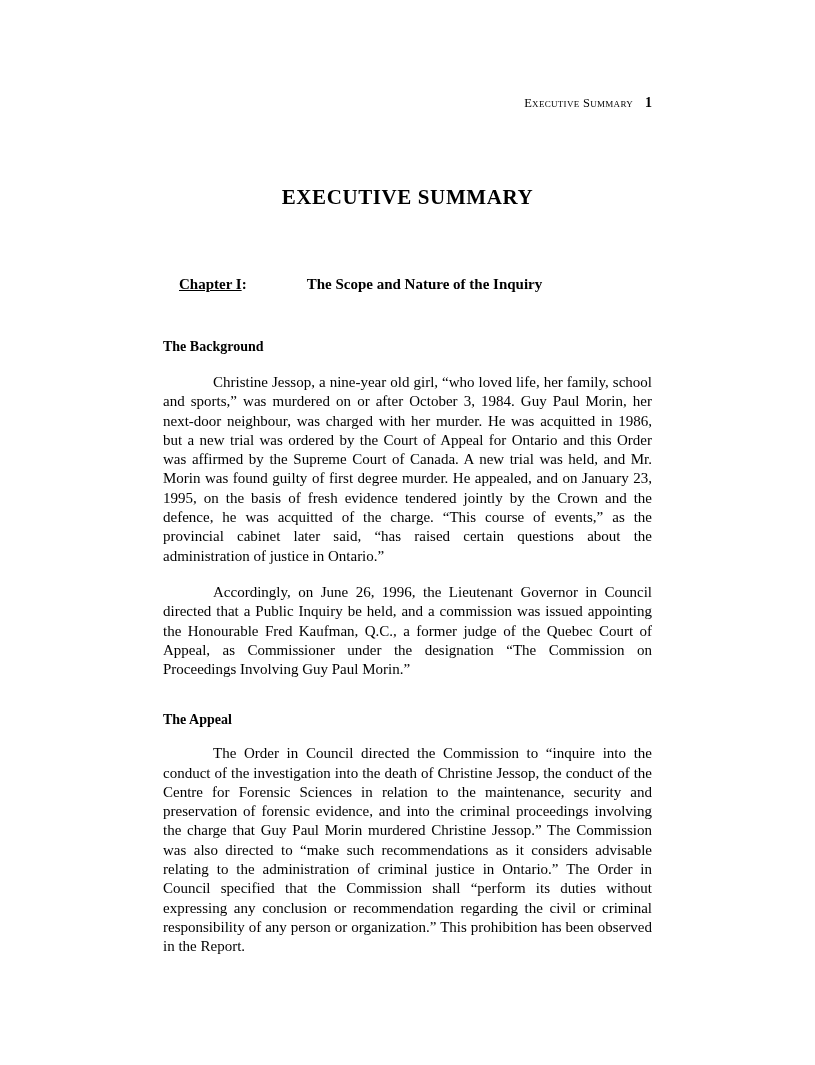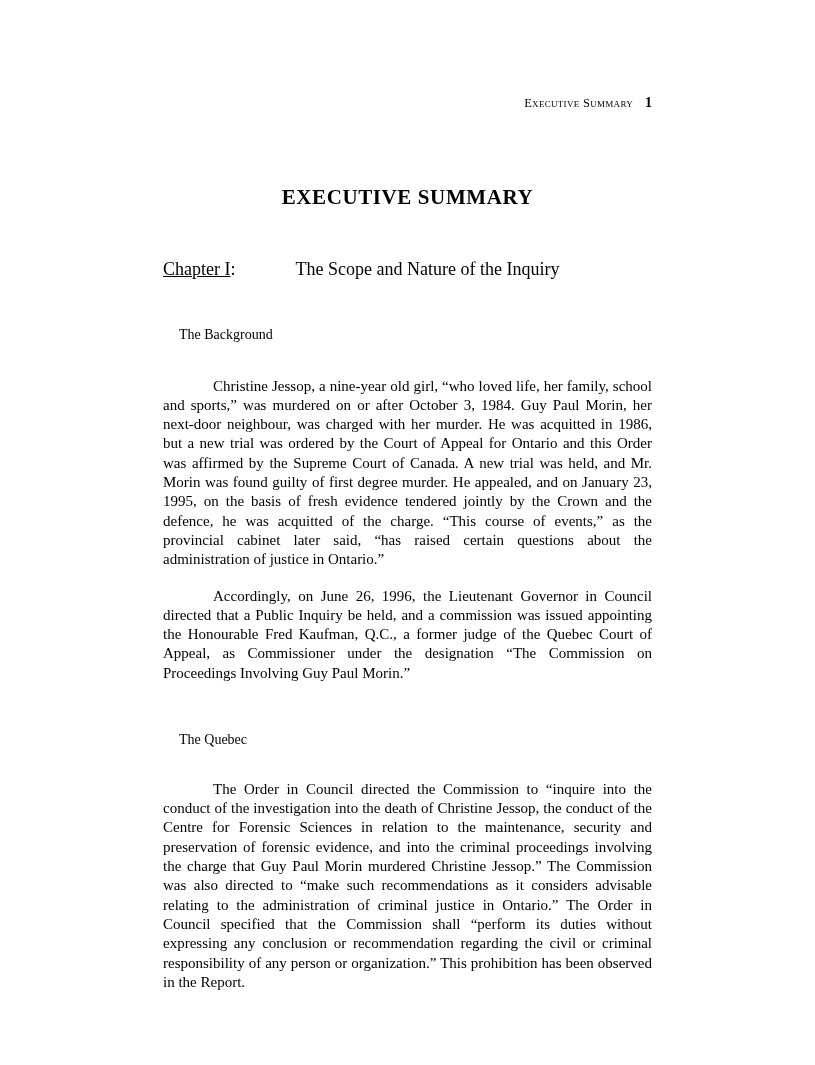--- a/index.html
+++ b/index.html
@@ -48,38 +48,38 @@
   .doc-title {
     margin: 0;
     padding-top: 185px;
     text-align: center;
     font-size: 21px;
     font-weight: bold;
     letter-spacing: 0.6px;
     line-height: 1.2;
   }
   .chapter-line {
-    margin: 0;
+    margin: 16px;
     padding-top: 49px;
-    font-size: 18px;
-    font-weight: normal;
+    font-size: 15px;
+    font-weight: bold;
     line-height: 1.2;
     white-space: nowrap;
   }
   .chapter-line .chapter-label {
     text-decoration: underline;
   }
   .chapter-line .chapter-gap {
     display: inline-block;
     width: 60px;
   }
   .section-heading {
-    margin: 16px;
+    margin: 0;
     font-size: 14px;
-    font-weight: normal;
+    font-weight: bold;
     line-height: 1.2;
   }
   .section-heading.first-section {
     padding-top: 30px;
   }
   .section-heading.later-section {
     padding-top: 33px;
   }
   p.body-text {
     margin: 0;
@@ -109,17 +109,17 @@
     <h1 class="doc-title">EXECUTIVE SUMMARY</h1>
 
     <div class="chapter-line">
       <span class="chapter-label">Chapter I</span><span>:</span><span class="chapter-gap"></span><span>The Scope and Nature of the Inquiry</span>
     </div>
 
     <h2 class="section-heading first-section">The Background</h2>
     <p class="body-text">Christine Jessop, a nine-year old girl, “who loved life, her family, school and sports,” was murdered on or after October 3, 1984. Guy Paul Morin, her next-door neighbour, was charged with her murder. He was acquitted in 1986, but a new trial was ordered by the Court of Appeal for Ontario and this Order was affirmed by the Supreme Court of Canada. A new trial was held, and Mr. Morin was found guilty of first degree murder. He appealed, and on January 23, 1995, on the basis of fresh evidence tendered jointly by the Crown and the defence, he was acquitted of the charge. “This course of events,” as the provincial cabinet later said, “has raised certain questions about the administration of justice in Ontario.”</p>
     <p class="body-text">Accordingly, on June 26, 1996, the Lieutenant Governor in Council directed that a Public Inquiry be held, and a commission was issued appointing the Honourable Fred Kaufman, Q.C., a former judge of the Quebec Court of Appeal, as Commissioner under the designation “The Commission on Proceedings Involving Guy Paul Morin.”</p>
 
-    <h2 class="section-heading later-section">The Quebec</h2>
+    <h2 class="section-heading later-section">The Appeal</h2>
     <p class="body-text tight">The Order in Council directed the Commission to “inquire into the conduct of the investigation into the death of Christine Jessop, the conduct of the Centre for Forensic Sciences in relation to the maintenance, security and preservation of forensic evidence, and into the criminal proceedings involving the charge that Guy Paul Morin murdered Christine Jessop.” The Commission was also directed to “make such recommendations as it considers advisable relating to the administration of criminal justice in Ontario.” The Order in Council specified that the Commission shall “perform its duties without expressing any conclusion or recommendation regarding the civil or criminal responsibility of any person or organization.” This prohibition has been observed in the Report.</p>
 
   </div>
 </div>
 
 </body></html>

